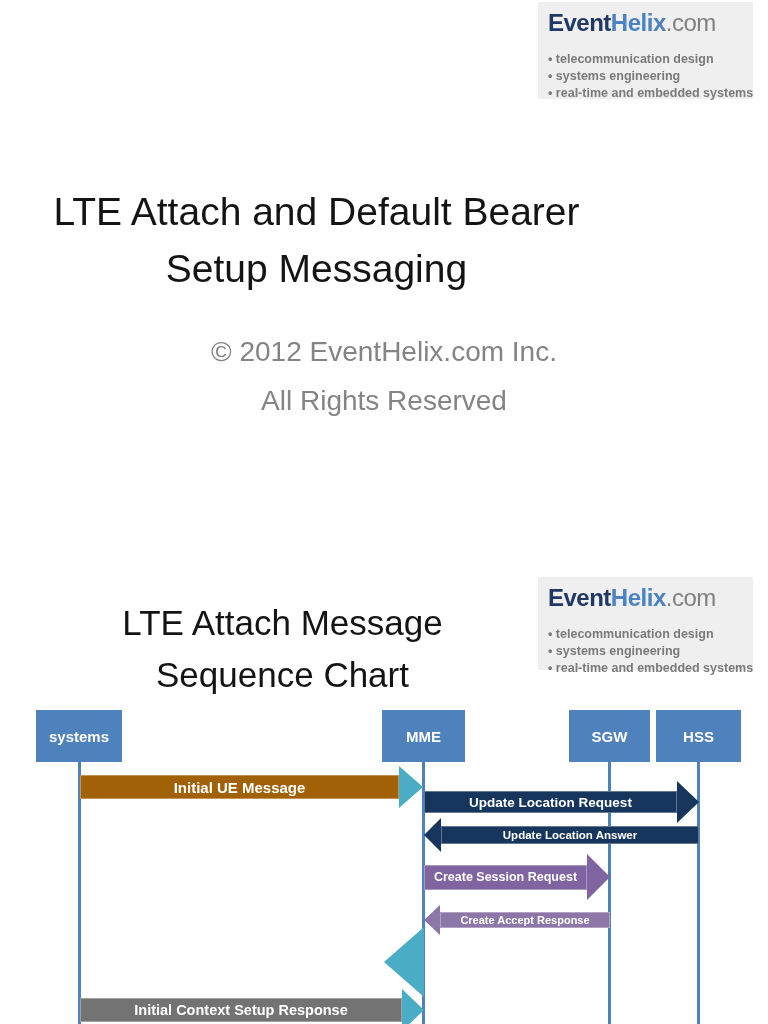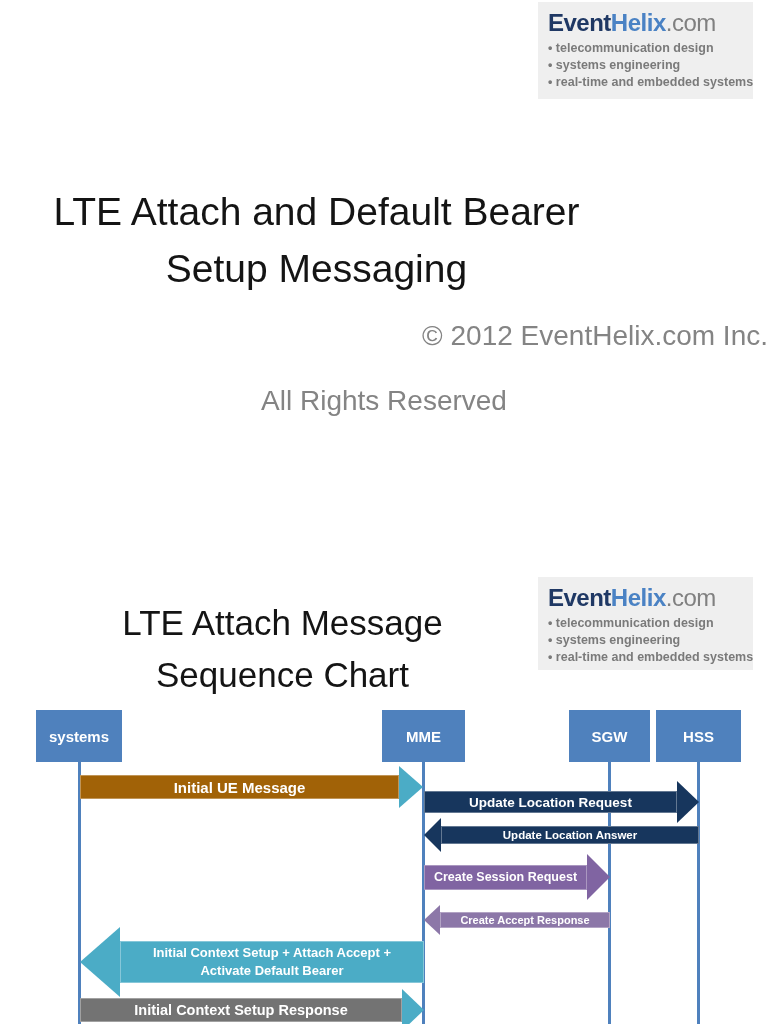--- a/index.html
+++ b/index.html
@@ -14,38 +14,38 @@
   .logo-panel {
     position:absolute; left:538px; width:215px;
     background:#efefef; padding:7px 0 0 10px;
   }
   .logo-panel.lp1 { top:2px; height:97px; }
   .logo-panel.lp2 { top:577px; height:93px; }
   .brand-line { font-size:24px; font-weight:bold; letter-spacing:-0.5px; white-space:nowrap; }
   .brand-event { color:#1f3864; }
   .brand-helix { color:#4a82c4; }
   .brand-com   { color:#808080; font-weight:normal; }
-  .logo-bullets { margin-top:3px; }
+  .logo-bullets { margin-top:14px; }
   .logo-bullet {
     font-size:12.5px; font-weight:bold; color:#7a7a7a; line-height:17px; white-space:nowrap;
   }
   .logo-bullet::before { content:"• "; }
 
   
   .title-line {
     position:absolute; left:0; width:633px; text-align:center;
     color:#141414; font-size:39px; line-height:57px;
   }
   .t1 { top:183px; }
   .t2 { top:240px; }
   .sub-line {
     position:absolute; left:0; width:768px; text-align:center;
     color:#848484; font-size:28px;
   }
-  .s1 { top:320px;text-align:right; }
+  .s1 { top:336px; }
   .s2 { top:385px; }
 
   
   .heading-line {
     position:absolute; left:30px; width:505px; text-align:center;
     color:#141414; font-size:35px; line-height:50px;
   }
   .h1 { top:598px; }
   .h2 { top:650px; }
 
@@ -183,21 +183,20 @@
       <div class="abody">Create Session Request</div>
       <div class="ahead"></div>
     </div>
 
     <div class="arrow a5 left">
       <div class="abody">Create Accept Response</div>
       <div class="ahead"></div>
     </div>
 
     <div class="arrow a6 left">
-      <div class="abody">Initial Context Setup + Attach Accept + Activate Default Bearer</div>
       <div class="ahead"></div>
     </div>
 
     <div class="arrow a7 right">
       <div class="abody">Initial Context Setup Response</div>
       <div class="ahead"></div>
     </div>
 
   </section>
 </div>

